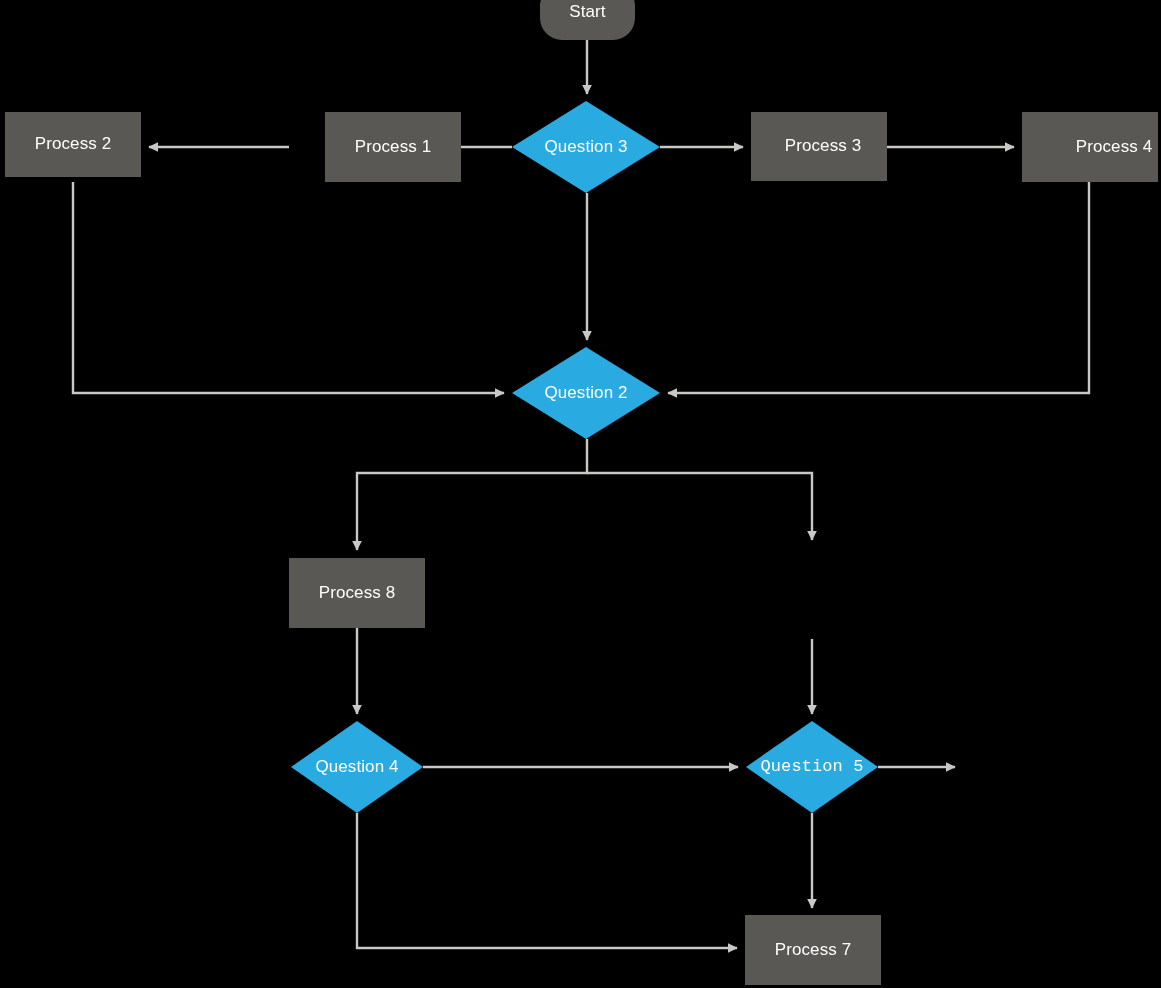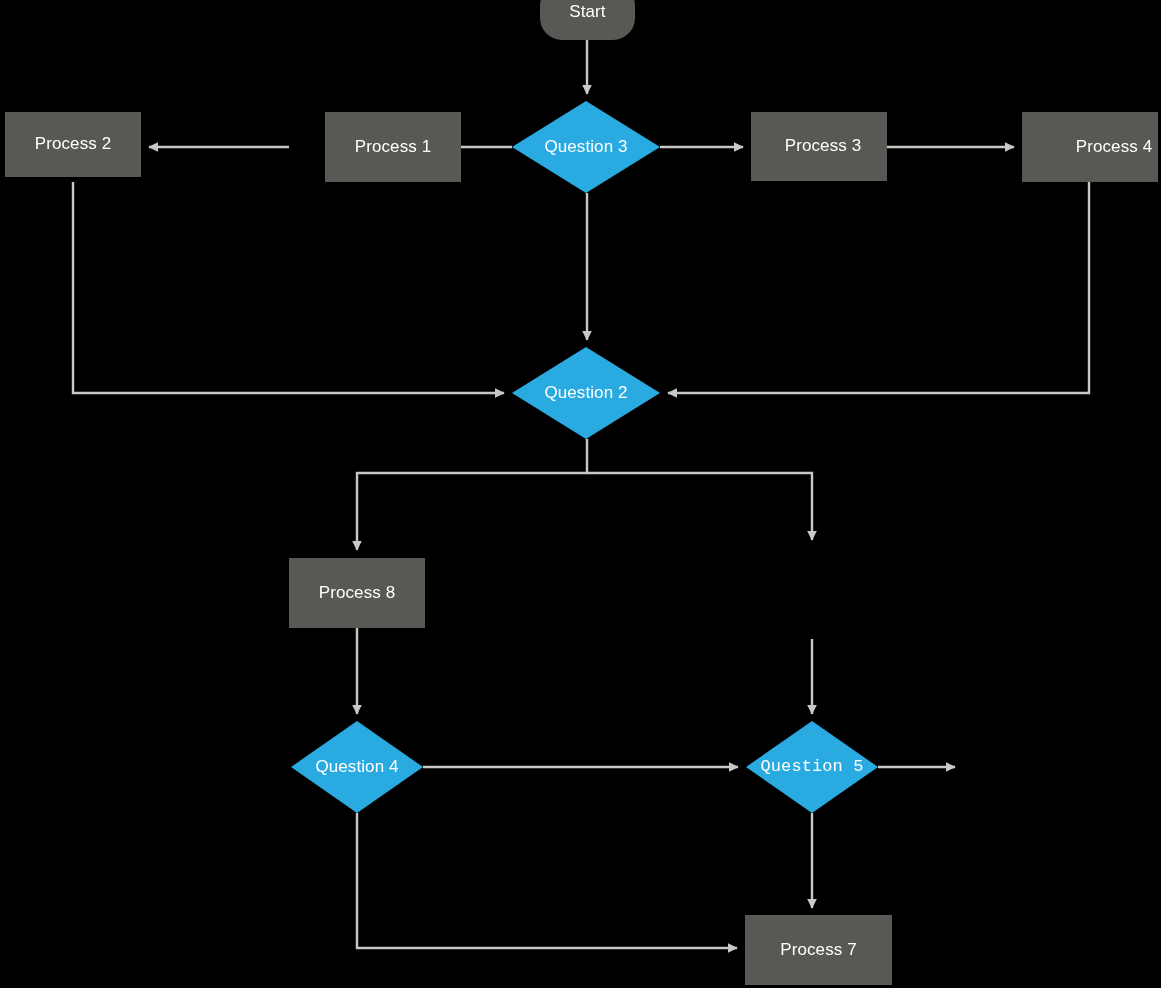--- a/index.html
+++ b/index.html
@@ -146,17 +146,17 @@
     <span class="dia-shape"></span>
     <span class="label">Question 4</span>
   </div>
 
   <div class="node decision" style="left:746px; top:721px; width:132px; height:92px;font-family:Liberation Mono, monospace;">
     <span class="dia-shape"></span>
     <span class="label">Question 5</span>
   </div>
 
 
-  <div class="node process" style="left:745px; top:915px; width:147px; height:70px;">
+  <div class="node process" style="left:745px; top:915px; width:136px; height:70px;">
     <span class="label">Process 7</span>
   </div>
 
 </div>
 
 </body></html>

